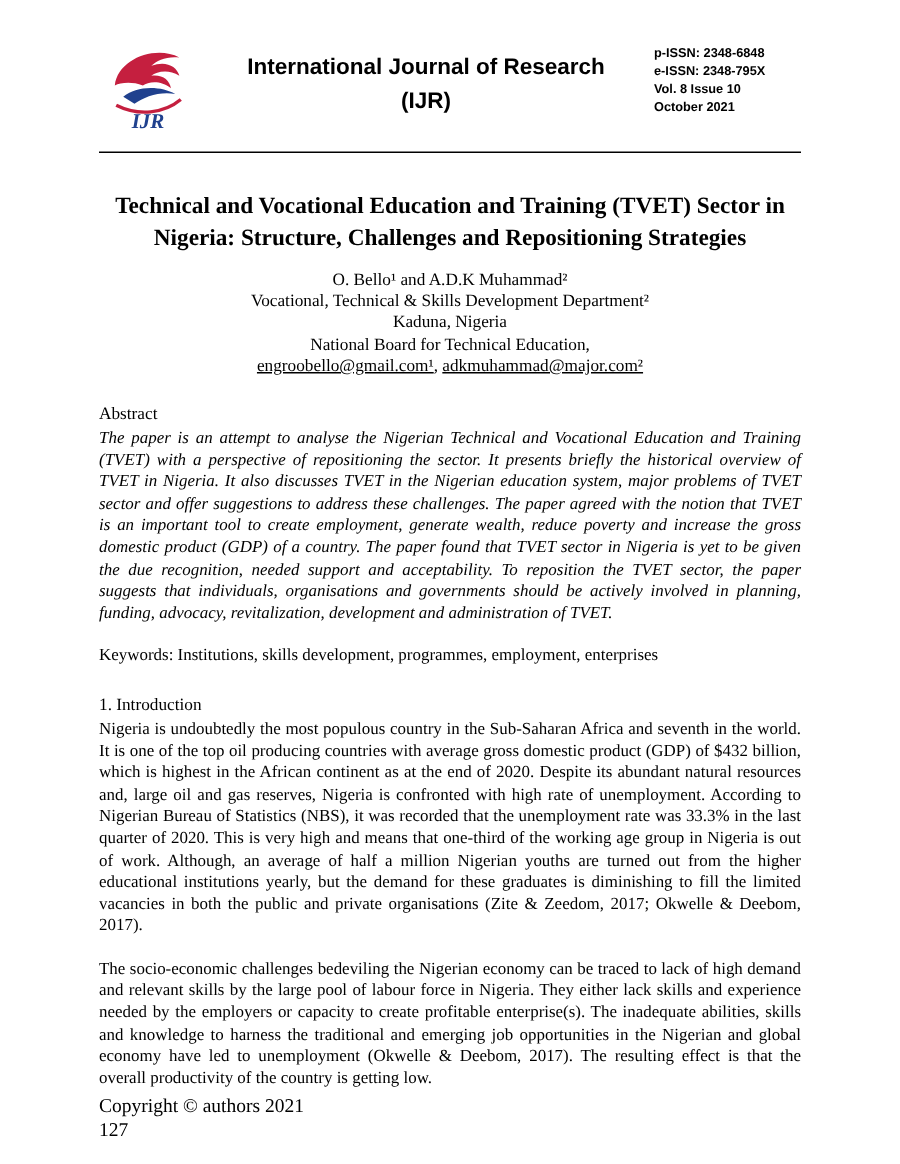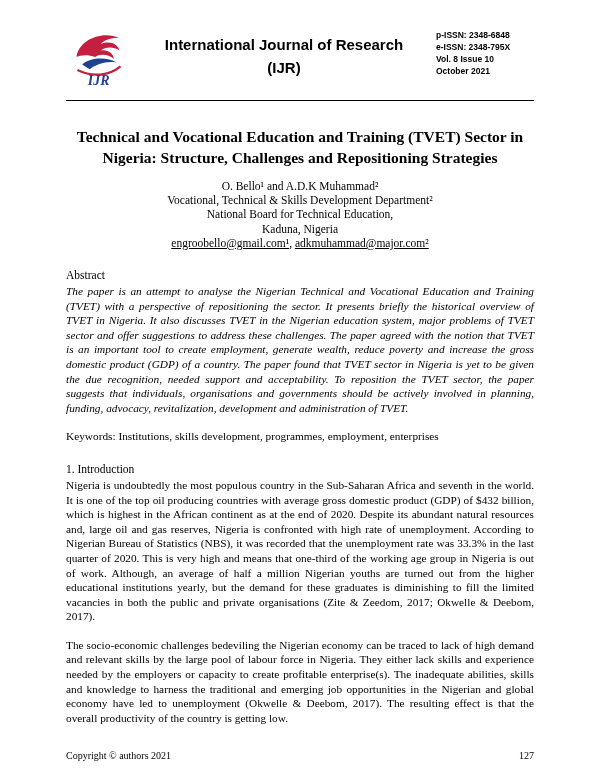--- a/index.html
+++ b/index.html
@@ -72,21 +72,22 @@
   .keywords { text-align: left; }
 
   
   .page-footer {
     position: absolute;
     left: 66px;
     right: 66px;
     bottom: 15px;
     display: flex;
     justify-content: space-between;
-    font-size: 10px;
+    font-size: 13px;
+    flex-direction: column;
   }
 </style>
 </head>
 <body>
 
 <div class="page">
 
   <header class="journal-header">
     <div class="logo-wrap">
       <svg viewBox="0 0 62 66" width="58" height="62" aria-hidden="true">
@@ -109,22 +110,22 @@
       <div>October 2021</div>
     </div>
   </header>
 
   <main>
     <h1 class="article-title">Technical and Vocational Education and Training (TVET) Sector in Nigeria: Structure, Challenges and Repositioning Strategies</h1>
 
     <div class="authors-block">
       <div>O. Bello¹ and A.D.K Muhammad²</div>
       <div>Vocational, Technical &amp; Skills Development Department²</div>
+      <div>Kaduna, Nigeria</div>
       <div>National Board for Technical Education,</div>
-      <div>Kaduna, Nigeria</div>
       <div>
         <a href="#">engroobello@gmail.com¹</a><span>, </span><a href="#">adkmuhammad@major.com²</a>
       </div>
     </div>
 
     <h2 class="heading">Abstract</h2>
     <p class="body-text abstract-text">The paper is an attempt to analyse the Nigerian Technical and Vocational Education and Training (TVET) with a perspective of repositioning the sector. It presents briefly the historical overview of TVET in Nigeria. It also discusses TVET in the Nigerian education system, major problems of TVET sector and offer suggestions to address these challenges. The paper agreed with the notion that TVET is an important tool to create employment, generate wealth, reduce poverty and increase the gross domestic product (GDP) of a country. The paper found that TVET sector in Nigeria is yet to be given the due recognition, needed support and acceptability. To reposition the TVET sector, the paper suggests that individuals, organisations and governments should be actively involved in planning, funding, advocacy, revitalization, development and administration of TVET.</p>
 
     <p class="body-text keywords">Keywords:  Institutions, skills development, programmes, employment, enterprises</p>
 

